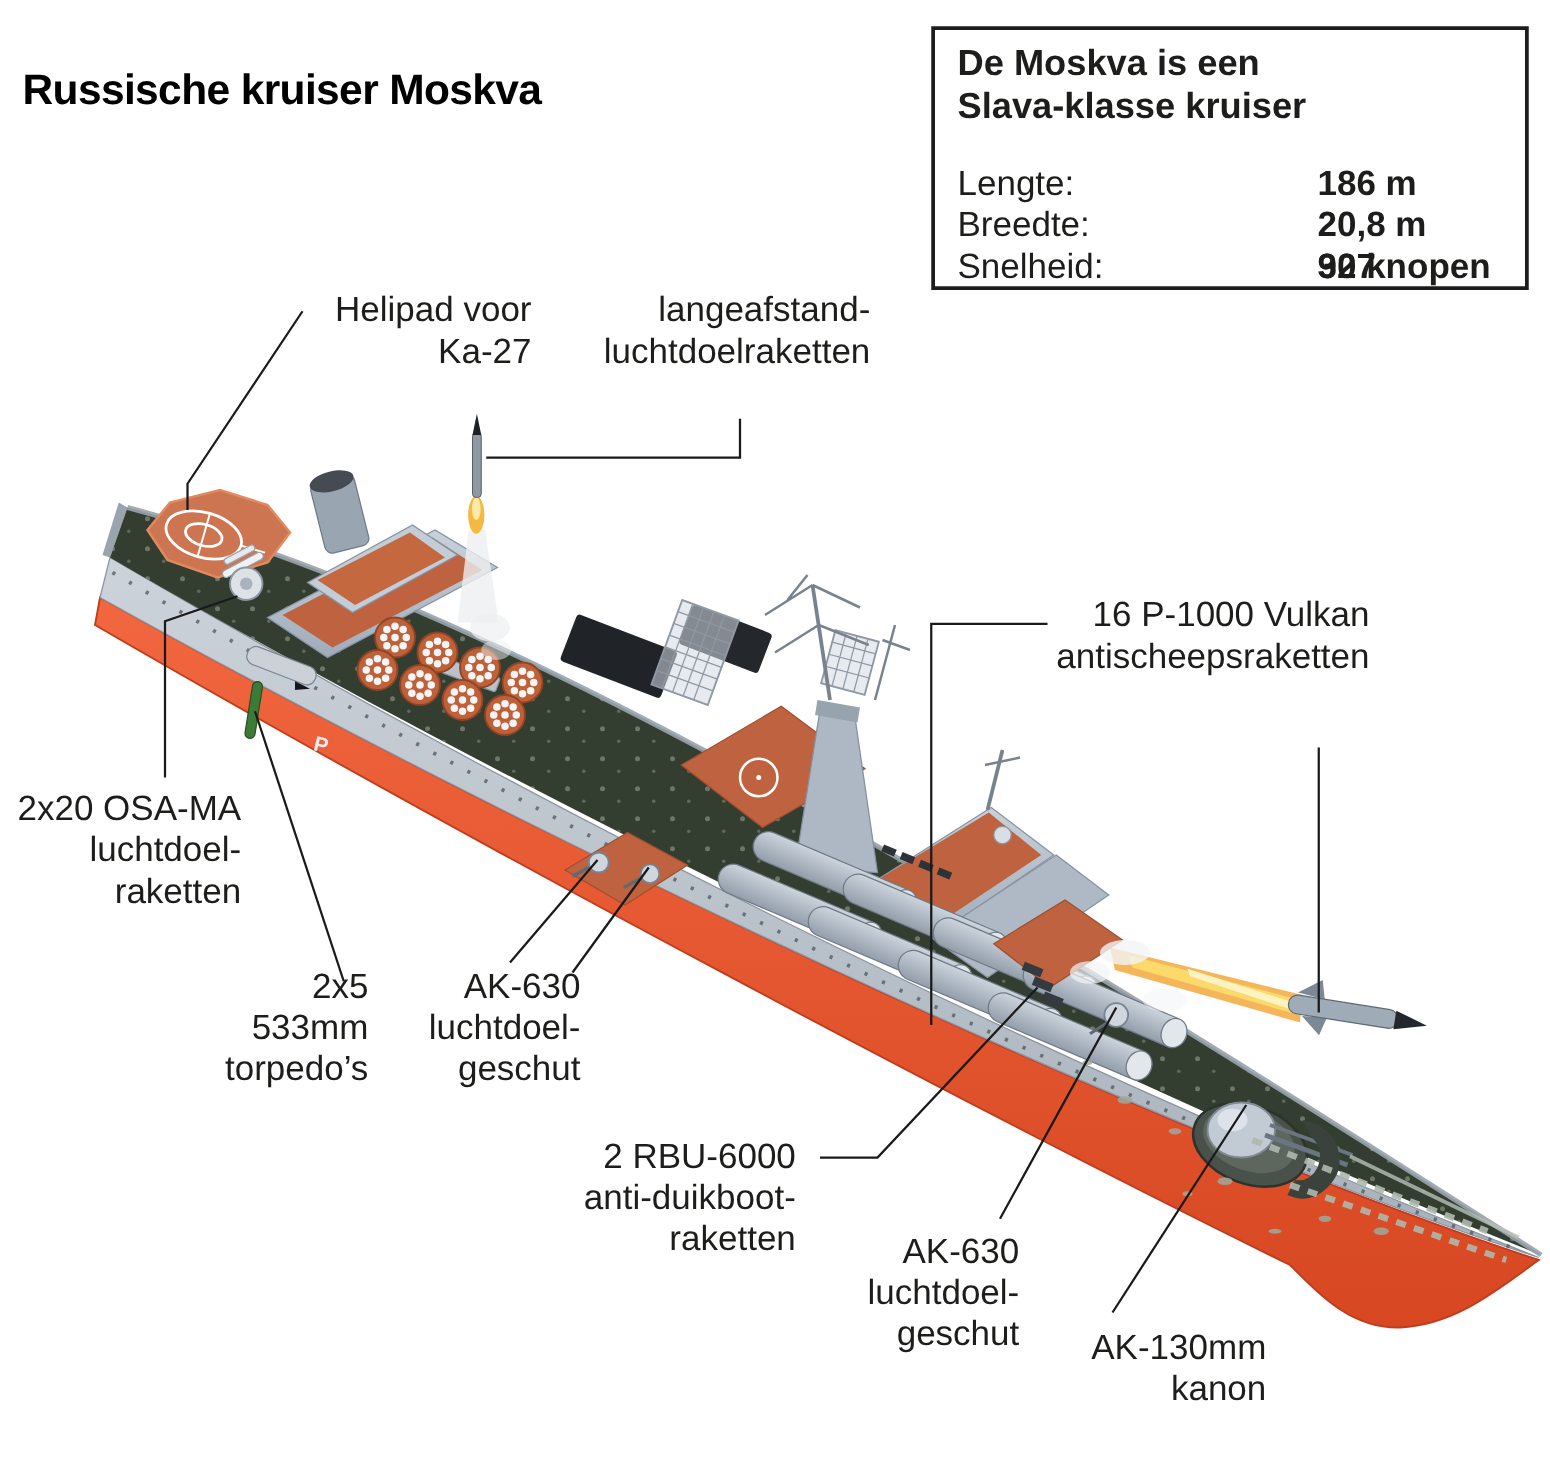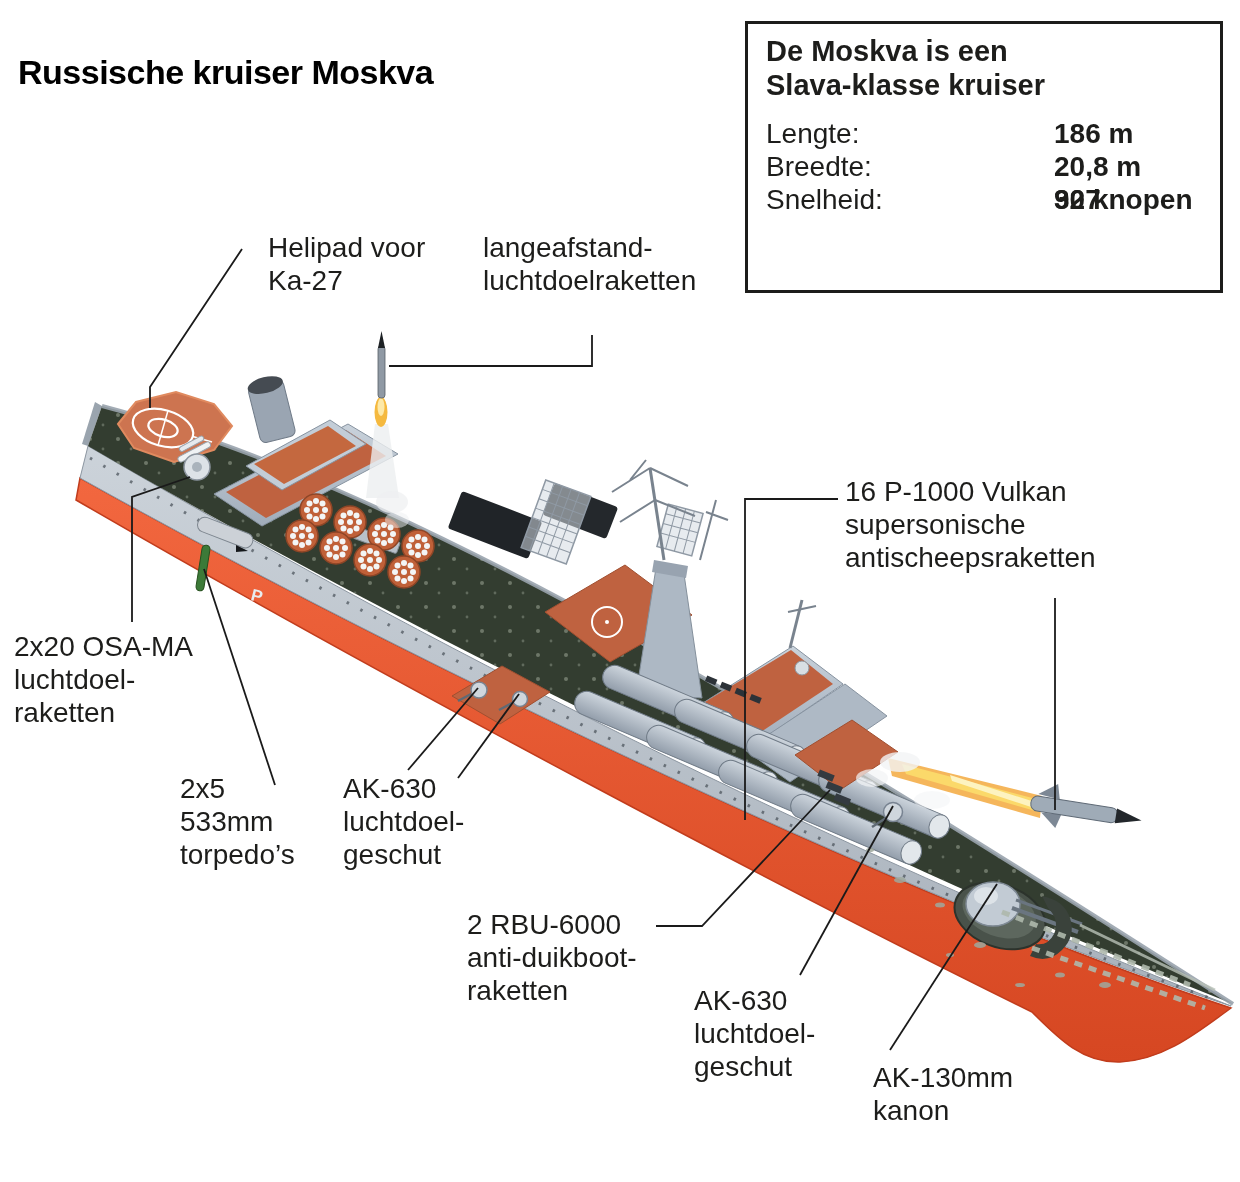--- a/index.html
+++ b/index.html
@@ -1,26 +1,26 @@
 <!DOCTYPE html>
 <html><head>
 <meta charset="utf-8">
 <style>
   html,body{margin:0;padding:0;background:#ffffff;}
   body{width:1240px;height:1182px;position:relative;overflow:hidden;
        font-family:"Liberation Sans",sans-serif;color:#1d1d1b;}
   .abs{position:absolute;}
   #title{left:18px;top:16px;font-size:34px;font-weight:bold;color:#000;letter-spacing:-0.5px;margin-top:37px;}
-  #infobox{left:745px;top:21px;width:478px;height:272px;border:3px solid #1d1d1b;
+  #infobox{left:745px;top:21px;width:478px;height:211px;border:3px solid #1d1d1b;
            box-sizing:border-box;padding:10px 14px 0 18px;background:#fff;}
   .infobox-heading{font-size:29px;font-weight:bold;line-height:34px;}
-  .specs{margin-top:15px;}
+  .specs{margin-top:28px;}
   .spec-row{position:relative;font-size:28px;line-height:33px;white-space:nowrap;}
   .spec-value{position:absolute;left:288px;top:0;font-weight:bold;}
-  .callout{position:absolute;font-size:28px;line-height:33px;color:#1d1d1b;white-space:nowrap;z-index:3;}
+  .callout{position:absolute;font-size:28px;line-height:33px;color:#1d1d1b;white-space:nowrap;z-index:3;text-align:right;}
   #ship-svg{position:absolute;left:0;top:0;z-index:1;}
 </style>
 </head>
 <body>
 
 <svg id="ship-svg" width="1240" height="1182" viewBox="0 0 1240 1182">
   <defs>
     <linearGradient id="redGrad" x1="0" y1="0" x2="0" y2="1">
       <stop offset="0" stop-color="#f2673f"></stop>
         <stop offset="1" stop-color="#d64722"></stop>
@@ -404,21 +404,20 @@
   <div>Ka-27</div>
 </div>
 
 <div class="callout" style="left:483px;top:231px">
   <div>langeafstand-</div>
   <div>luchtdoelraketten</div>
 </div>
 
 <div class="callout" style="left:845px;top:475px">
   <div>16 P-1000 Vulkan</div>
-  <div>supersonische</div>
   <div>antischeepsraketten</div>
 </div>
 
 <div class="callout" style="left:14px;top:630px">
   <div>2x20 OSA-MA</div>
   <div>luchtdoel-</div>
   <div>raketten</div>
 </div>
 
 <div class="callout" style="left:180px;top:772px">

